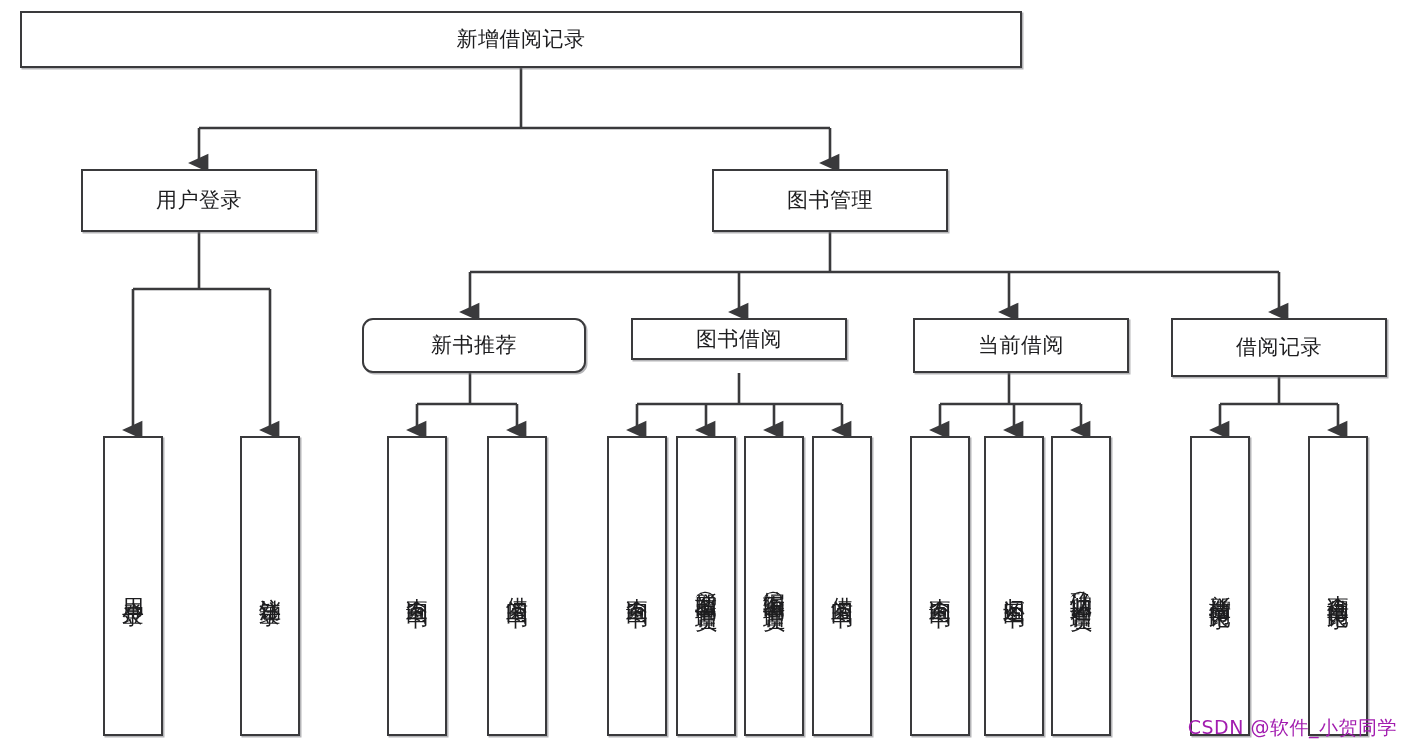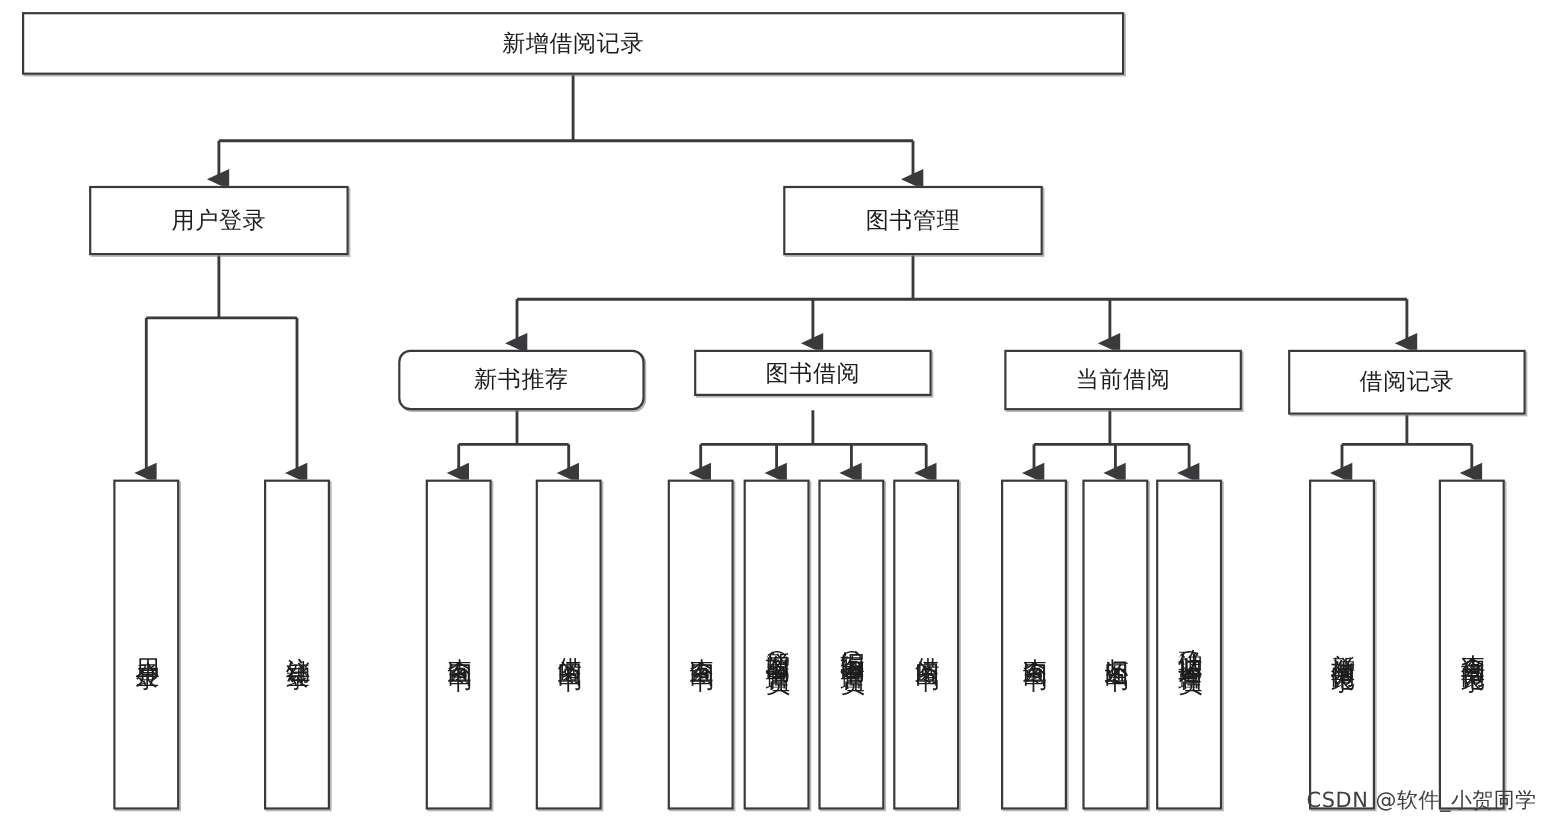--- a/index.html
+++ b/index.html
@@ -45,21 +45,21 @@
     text-orientation: upright;
     letter-spacing: 3px;
     font-size: 22px;
     white-space: normal;
   }
   .watermark {
     position: absolute;
     right: 8px;
     bottom: 6px;
     font-size: 19px;
-    color: #404040;
+    color: #a21caf;
     letter-spacing: 0.5px;
     white-space: nowrap;
     pointer-events: none;
   }
   svg.connectors {
     position: absolute;
     left: 0;
     top: 0;
     width: 1405px;
     height: 747px;

